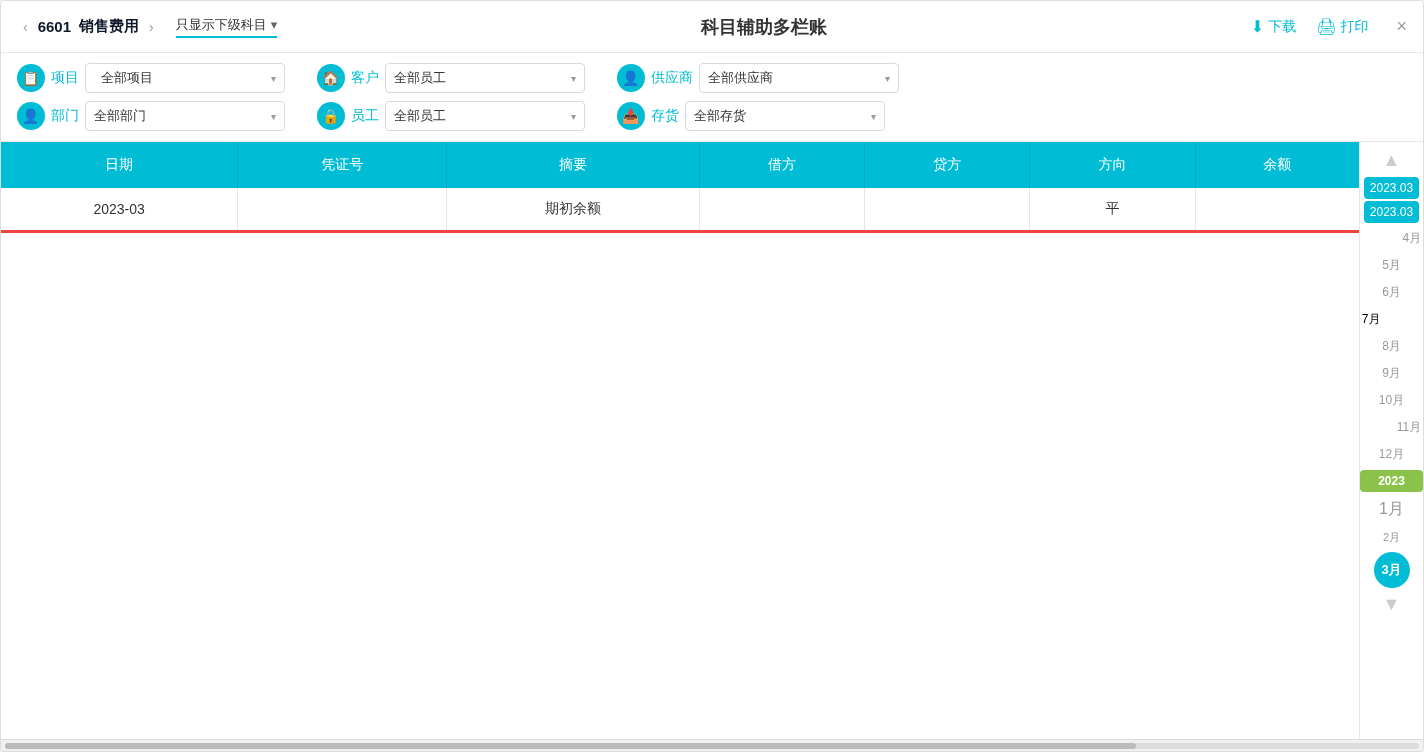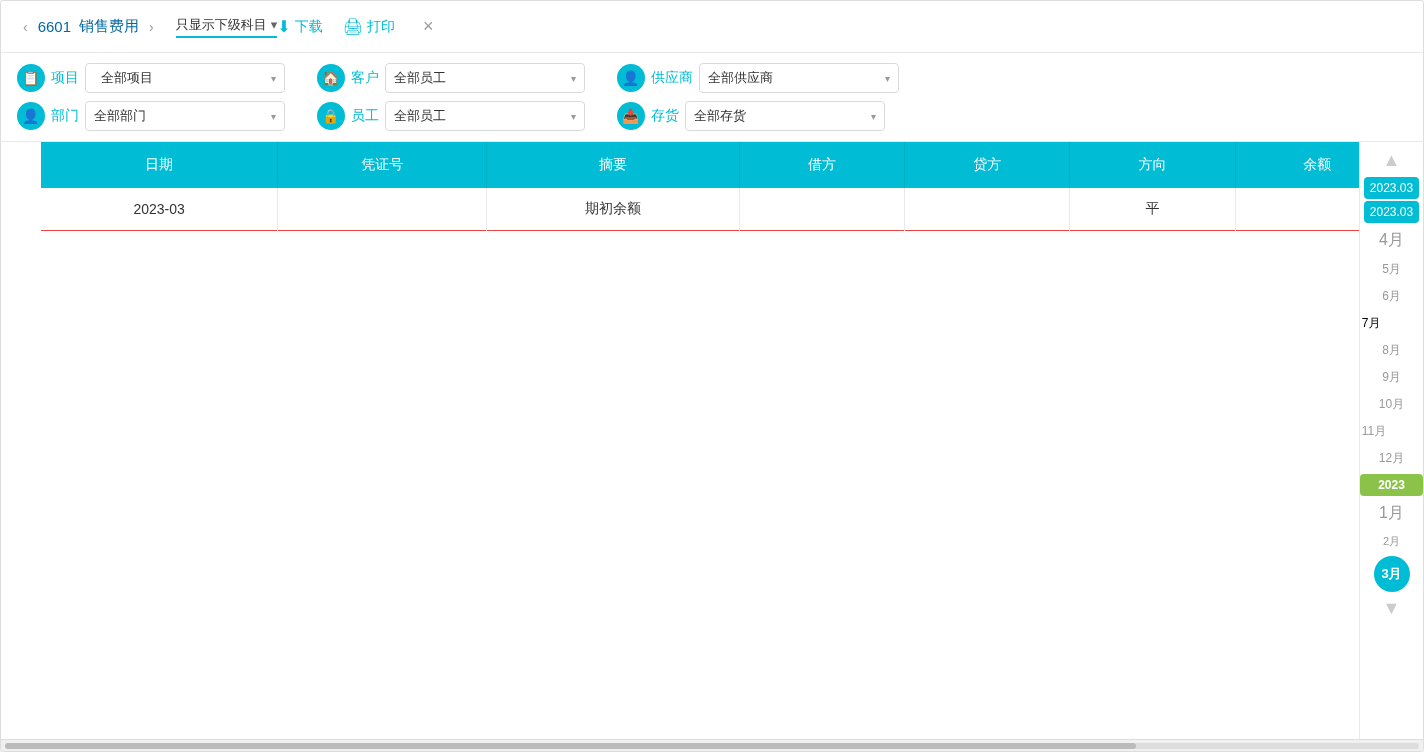--- a/index.html
+++ b/index.html
@@ -33,22 +33,22 @@
     }
     .nav-arrow {
       color: #999;
       cursor: pointer;
       font-size: 14px;
       padding: 2px 6px;
       user-select: none;
     }
     .account-code {
       font-size: 15px;
-      color: #0369a1;
-      font-weight: normal;
+      color: #0f172a;
+      font-weight: bold;
       margin: 0 4px;
     }
     .filter-btn {
       display: flex;
       align-items: center;
       margin-left: 16px;
       color: #333;
       font-size: 13px;
       border-bottom: 2px solid #00bcd4;
       padding-bottom: 2px;
@@ -146,35 +146,34 @@
     }
     .table-area {
       flex: 1;
       overflow: auto;
     }
     
     .data-table {
       width: 100%;
       border-collapse: collapse;
       font-size: 14px;
-      margin-left: 40px;
     }
     .data-table thead tr {
       background: #00bcd4;
       color: #fff;
     }
     .data-table thead th {
       padding: 14px 12px;
       text-align: center;
       font-weight: normal;
       border-right: 1px solid #00aec4;
     }
     .data-table thead th:last-child { border-right: none; }
     .data-table tbody tr {
-      border-bottom: 1px solid #ef4444;
+      border-bottom: 3px solid #ef4444;
     }
     .data-table tbody td {
       padding: 12px 12px;
       text-align: center;
       color: #333;
       border-right: 1px solid #e8e8e8;
     }
     .data-table tbody td:last-child { border-right: none; }
     
     .scroll-bar-area {
@@ -226,20 +225,21 @@
 
   <div class="title-bar">
     <span class="nav-arrow">‹</span>
     <span class="account-code">6601</span>
     <span class="account-code">销售费用</span>
     <span class="nav-arrow">›</span>
     <div class="filter-btn">
       <span>只显示下级科目</span>
       <span class="arrow-down">▾</span>
     </div>
+    <div class="page-title">科目辅助多栏账</div>
     <div class="toolbar-right">
       <div class="toolbar-btn">
         <span style="font-size:16px;">⬇</span>
         <span>下载</span>
       </div>
       <div class="toolbar-btn">
         <span style="font-size:16px;">🖨</span>
         <span>打印</span>
       </div>
       <span class="close-btn">×</span>
@@ -335,28 +335,28 @@
           </tbody>
       </table>
     </div>
 
     <div class="side-panel">
       <div class="side-nav-arrow">▲</div>
       <div id="side-items">
 
       <div style="background: rgb(0, 188, 212); color: rgb(255, 255, 255); border-radius: 4px; margin: 2px 4px; padding: 4px 6px; font-size: 12px; text-align: center; cursor: pointer;">2023.03</div>
           <div style="background: rgb(0, 188, 212); color: rgb(255, 255, 255); border-radius: 4px; margin: 2px 4px; padding: 4px 6px; font-size: 12px; text-align: center; cursor: pointer;">2023.03</div>
-          <div style="color: rgb(153, 153, 153); font-size: 16px; text-align: center; padding: 5px 2px; cursor: pointer; width: 100%;">4月</div>
+          <div style="color: rgb(153, 153, 153); font-size: 12px; text-align: right; padding: 5px 2px; cursor: pointer; width: 100%;">4月</div>
           <div style="color: rgb(153, 153, 153); font-size: 12px; text-align: center; padding: 5px 2px; cursor: pointer; width: 100%;">5月</div>
           <div style="color: rgb(153, 153, 153); font-size: 12px; text-align: center; padding: 5px 2px; cursor: pointer; width: 100%;">6月</div>
           <div style="color: #000000; font-size: 12px; text-align: left; padding: 5px 2px; cursor: pointer; width: 100%;">7月</div>
           <div style="color: rgb(153, 153, 153); font-size: 12px; text-align: center; padding: 5px 2px; cursor: pointer; width: 100%;">8月</div>
           <div style="color: rgb(153, 153, 153); font-size: 12px; text-align: center; padding: 5px 2px; cursor: pointer; width: 100%;">9月</div>
           <div style="color: rgb(153, 153, 153); font-size: 12px; text-align: center; padding: 5px 2px; cursor: pointer; width: 100%;">10月</div>
-          <div style="color: rgb(153, 153, 153); font-size: 12px; text-align: left; padding: 5px 2px; cursor: pointer; width: 100%;">11月</div>
+          <div style="color: rgb(153, 153, 153); font-size: 12px; text-align: right; padding: 5px 2px; cursor: pointer; width: 100%;">11月</div>
           <div style="color: rgb(153, 153, 153); font-size: 12px; text-align: center; padding: 5px 2px; cursor: pointer; width: 100%;">12月</div>
           <div style="background: rgb(139, 195, 74); color: rgb(255, 255, 255); border-radius: 4px; margin: 2px 0; padding: 4px 6px; font-size: 12px; text-align: center; font-weight: bold; cursor: pointer;">2023</div>
           <div style="color: rgb(153, 153, 153); font-size: 16px; text-align: center; padding: 5px 2px; cursor: pointer; width: 100%;">1月</div>
           <div style="color: rgb(153, 153, 153); font-size: 11px; text-align: center; padding: 5px 2px; cursor: pointer; width: 100%;">2月</div>
           <div style="background: rgb(0, 188, 212); color: rgb(255, 255, 255); border-radius: 50%; width: 36px; height: 36px; display: flex; align-items: center; justify-content: center; margin: 2px auto; font-weight: bold; font-size: 13px; cursor: pointer;">3月</div>
         </div>
       <div class="side-nav-arrow">▼</div>
     </div>
   </div>
 

